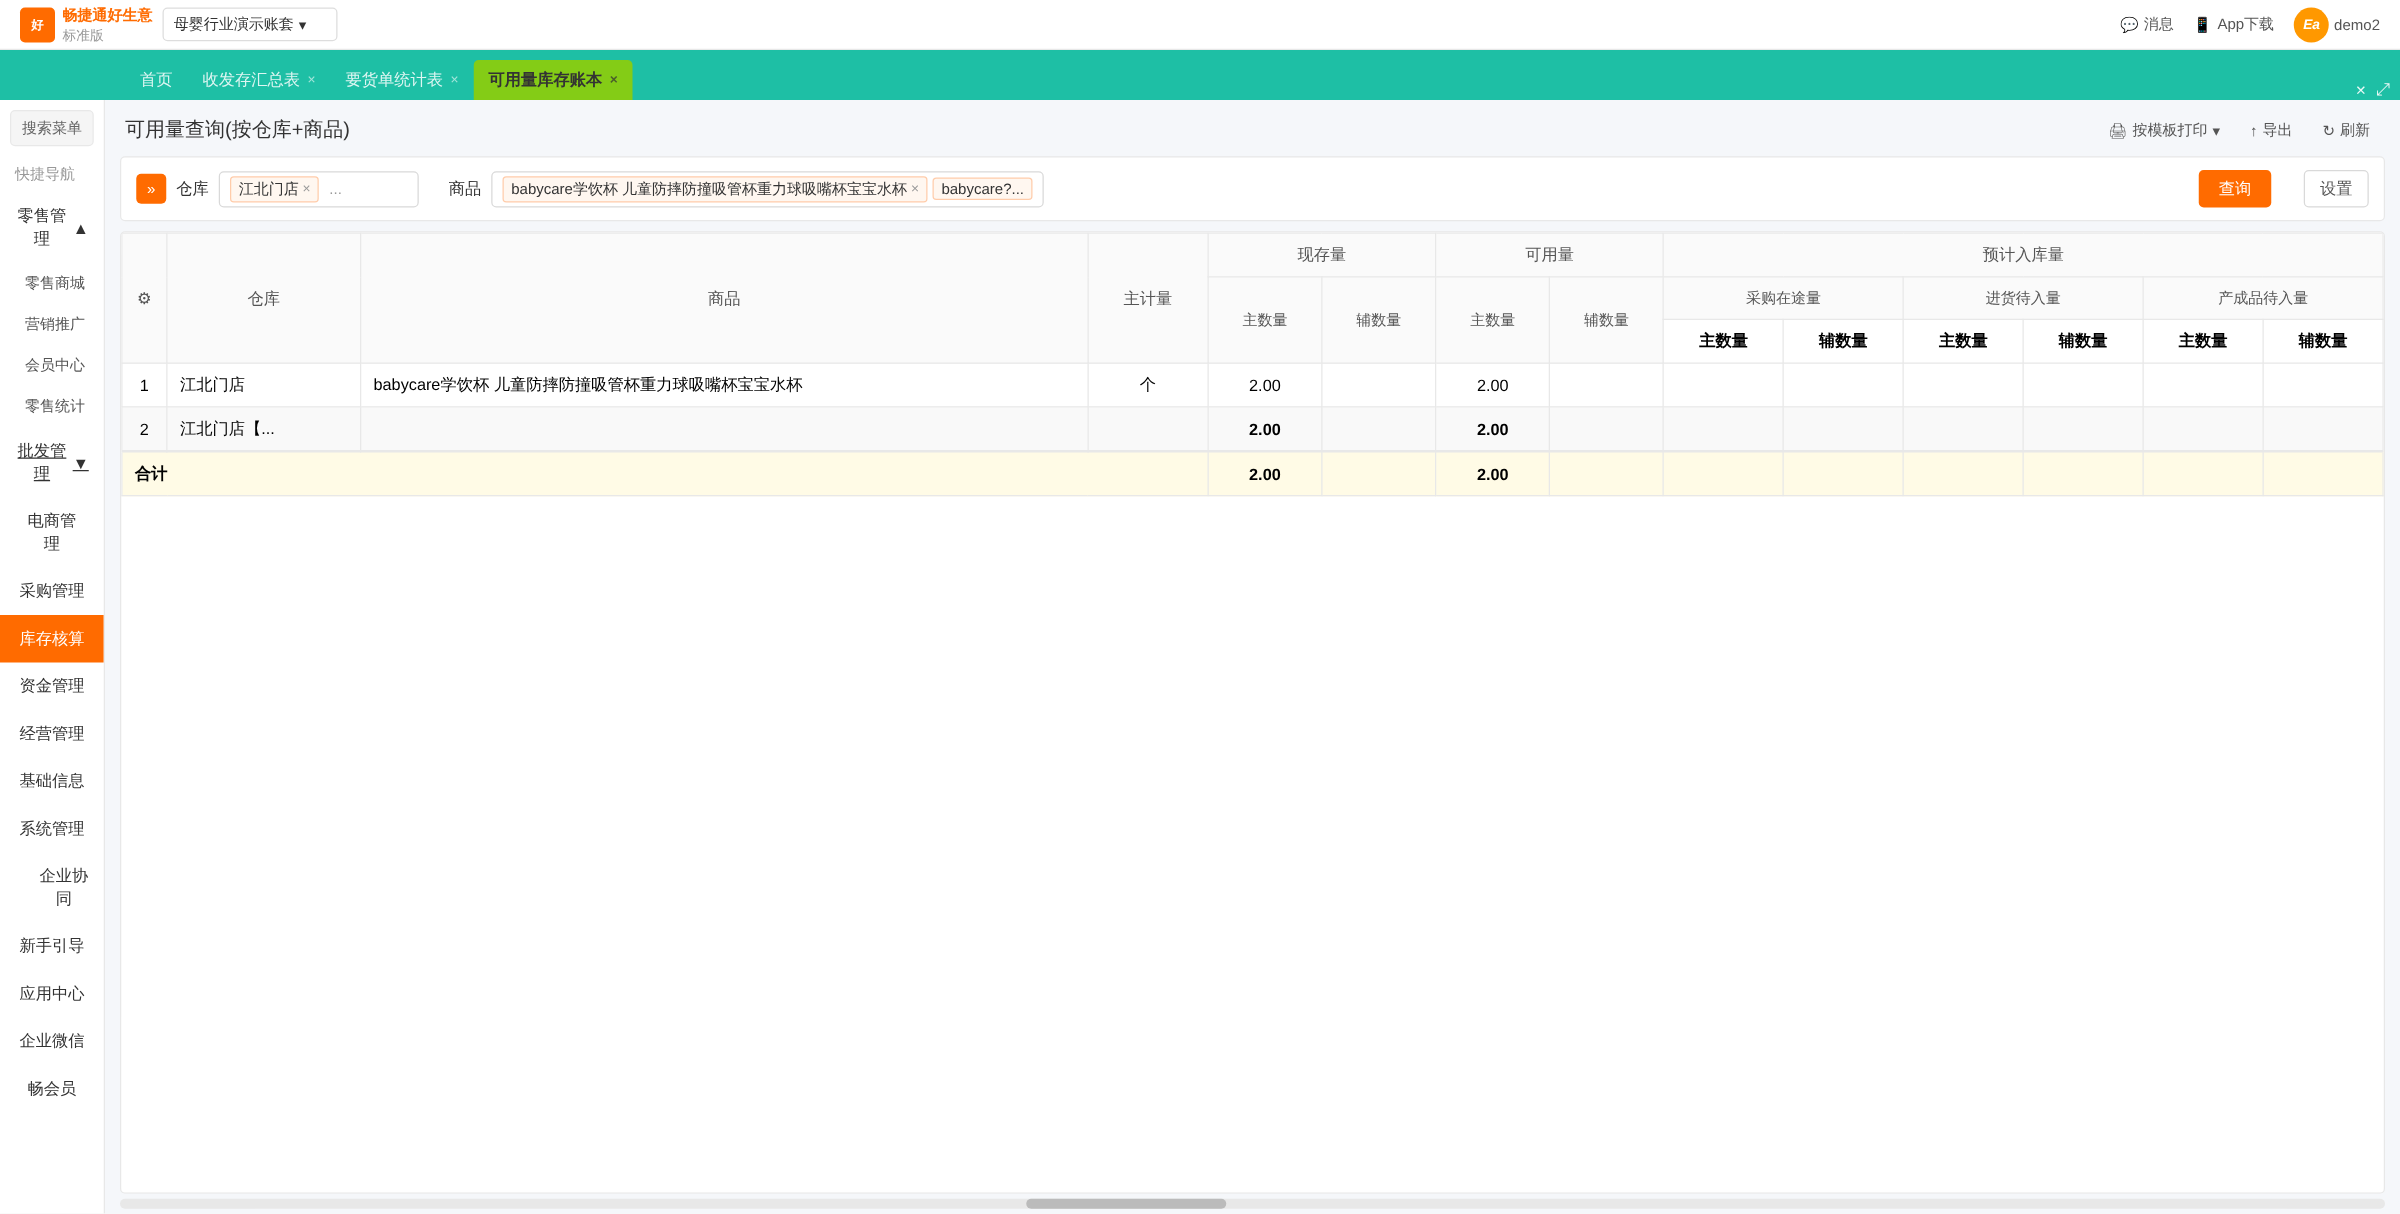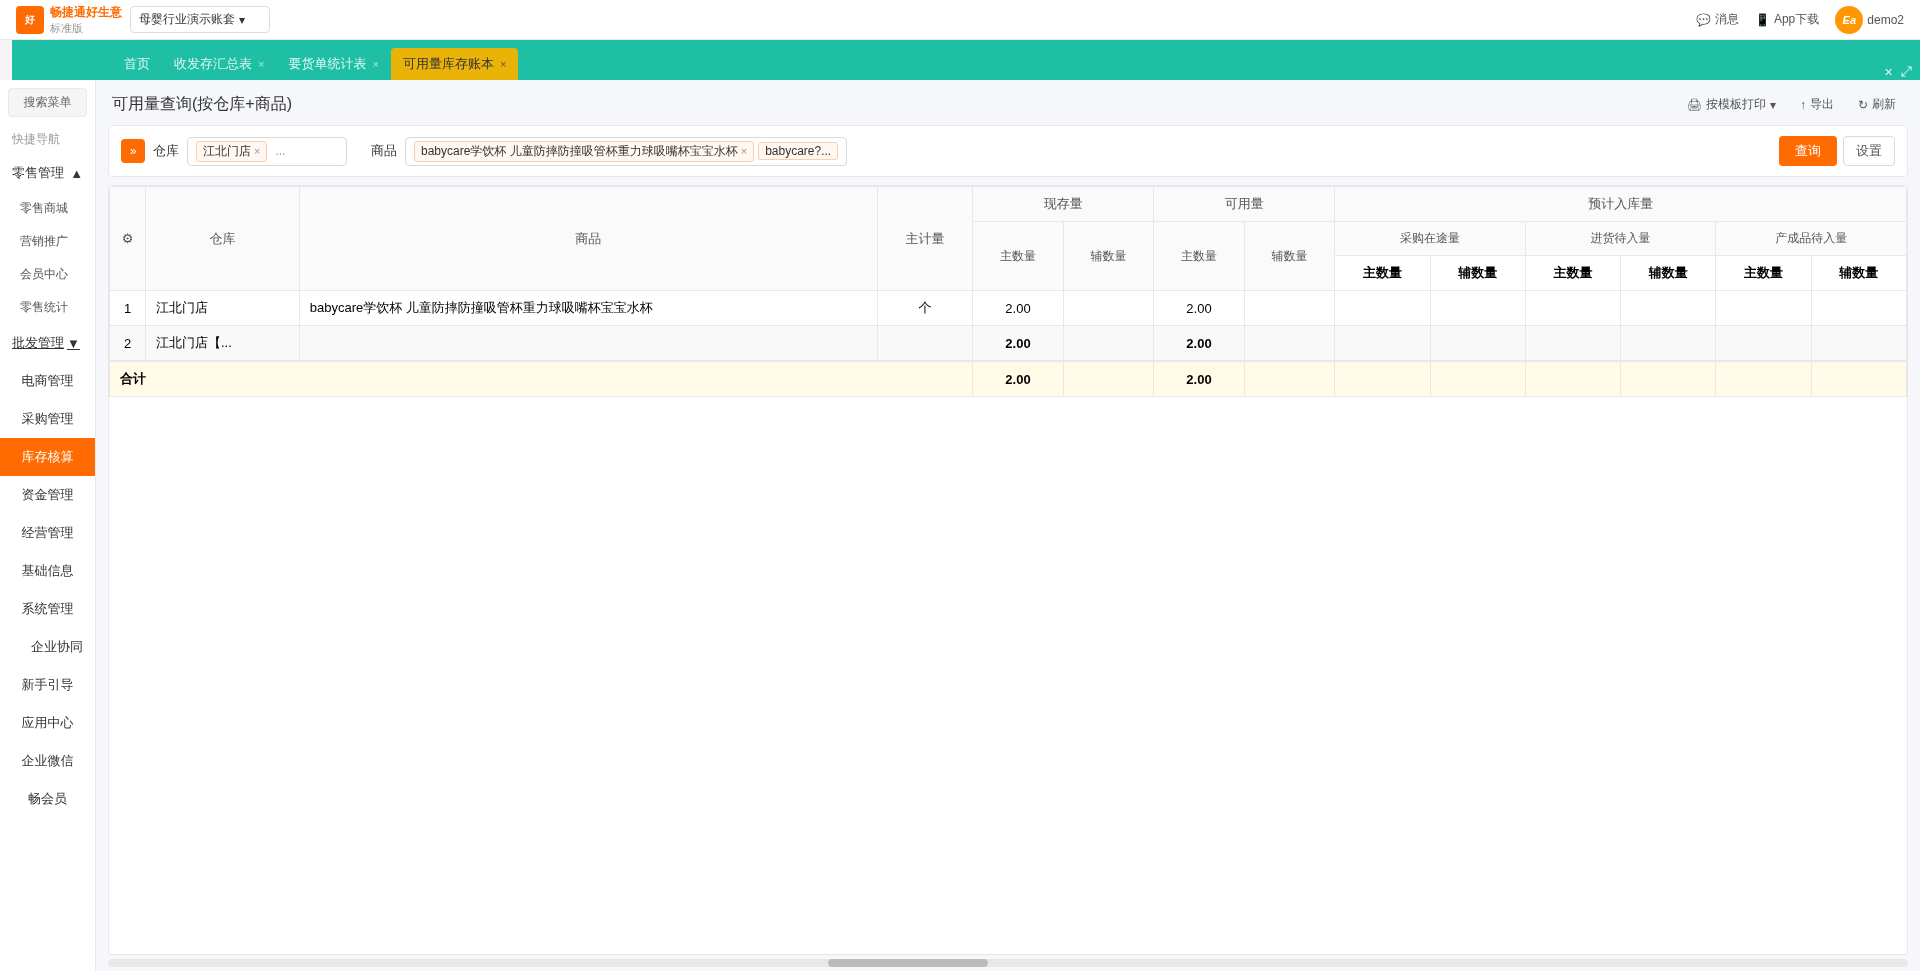--- a/index.html
+++ b/index.html
@@ -9,32 +9,32 @@
     .top-bar { height: 40px; background: #fff; border-bottom: 1px solid #e8e8e8; display: flex; align-items: center; justify-content: space-between; padding: 0 16px; flex-shrink: 0; }
     .top-bar-left { display: flex; align-items: center; gap: 8px; }
     .logo-area { display: flex; align-items: center; gap: 6px; }
     .logo-icon { width: 28px; height: 28px; background: #ff6b00; border-radius: 4px; display: flex; align-items: center; justify-content: center; color: white; font-size: 10px; font-weight: bold; }
     .tenant-select { display: flex; align-items: center; gap: 4px; padding: 4px 8px; border: 1px solid #ddd; border-radius: 4px; cursor: pointer; font-size: 12px; color: #333; background: #fff; min-width: 140px; }
     .top-bar-right { display: flex; align-items: center; gap: 16px; }
     .top-right-item { display: flex; align-items: center; gap: 4px; font-size: 12px; color: #555; cursor: pointer; }
     .avatar { width: 28px; height: 28px; border-radius: 50%; background: #ff9800; display: flex; align-items: center; justify-content: center; color: white; font-size: 11px; overflow: hidden; font-style: italic; }
 
     
-    .tab-bar { height: 40px; background: #1ebfa5; display: flex; align-items: flex-end; padding: 0 0 0 100px; flex-shrink: 0; margin-left: 12px; }
+    .tab-bar { height: 40px; background: #1ebfa5; display: flex; align-items: flex-end; padding: 0 0 0 100px; flex-shrink: 0; }
     .tab { height: 32px; display: flex; align-items: center; padding: 0 12px; font-size: 13px; color: rgba(255,255,255,0.85); cursor: pointer; border-radius: 4px 4px 0 0; gap: 6px; white-space: nowrap; }
-    .tab.active { background: #eab308; color: #333; font-weight: 400; }
+    .tab.active { background: #84cc16; color: #333; font-weight: 700; }
     .tab-close { font-size: 11px; opacity: 0.7; }
     .tab-bar-right { margin-left: auto; display: flex; align-items: center; padding-right: 8px; gap: 8px; }
     .tab-bar-btn { color: rgba(255,255,255,0.9); cursor: pointer; font-size: 14px; }
 
     
     .main-layout { display: flex; flex: 1; overflow: hidden; }
 
     
-    .sidebar { width: 96px; background: #fff; border-right: 1px solid #e8e8e8; display: flex; flex-direction: column; flex-shrink: 0; overflow-y: auto; }
+    .sidebar { width: 84px; background: #fff; border-right: 1px solid #e8e8e8; display: flex; flex-direction: column; flex-shrink: 0; overflow-y: auto; }
     .sidebar-search-btn { width: 100%; padding: 5px 4px; background: #f5f5f5; border: 1px solid #e8e8e8; border-radius: 4px; font-size: 12px; color: #666; cursor: pointer; text-align: center; }
     .sidebar-item { display: flex; align-items: center; justify-content: center; padding: 10px 8px; cursor: pointer; font-size: 13px; color: #333; text-align: center; flex-direction: column; gap: 3px; }
     .sidebar-item.active { background: #ff6b00; color: #fff; }
     .sidebar-sub-item { padding: 8px 12px 8px 20px; font-size: 12px; color: #555; cursor: pointer; display: block; }
 
     
     .content { flex: 1; display: flex; flex-direction: column; overflow: hidden; background: #f5f7fa; }
 
     
     .page-header { padding: 12px 16px 8px; display: flex; align-items: center; justify-content: space-between; background: #f5f7fa; flex-shrink: 0; }
@@ -46,21 +46,21 @@
     .filter-section { background: #fff; margin: 0 12px 8px; padding: 10px 12px; border-radius: 4px; border: 1px solid #e8e8e8; display: flex; align-items: center; gap: 8px; flex-shrink: 0; }
     .filter-expand-btn { width: 24px; height: 24px; background: #ff6b00; border-radius: 4px; display: flex; align-items: center; justify-content: center; color: white; cursor: pointer; font-size: 12px; flex-shrink: 0; }
     .filter-row { display: flex; align-items: center; gap: 8px; flex: 1; }
     .filter-label { font-size: 13px; color: #333; white-space: nowrap; }
     .filter-tag-input { display: flex; align-items: center; flex-wrap: wrap; gap: 4px; border: 1px solid #d9d9d9; border-radius: 4px; padding: 3px 8px; min-width: 160px; min-height: 28px; background: #fff; }
     .filter-tag { background: #fff7f0; border: 1px solid #ffccaa; border-radius: 3px; padding: 1px 6px; font-size: 12px; color: #333; display: flex; align-items: center; gap: 3px; }
     .filter-tag-close { color: #999; cursor: pointer; font-size: 11px; }
     .filter-more-btn { color: #999; cursor: pointer; font-size: 12px; padding: 0 4px; }
     .filter-actions { display: flex; gap: 6px; margin-left: auto; }
     .btn-primary { background: #ff6b00; color: white; border: none; border-radius: 4px; padding: 5px 16px; font-size: 13px; cursor: pointer; }
-    .btn-secondary { background: #fff; color: #555; border: 1px solid #d9d9d9; border-radius: 4px; padding: 5px 12px; font-size: 13px; cursor: pointer; }
+    .btn-secondary { background: #fff; color: #555; border: 1px solid #d9d9d9; border-radius: 4px; padding: 5px 12px; font-size: 13px; cursor: pointer; margin-left: 20px; }
 
     
     .table-container { flex: 1; overflow: auto; margin: 0 12px; background: #fff; border: 1px solid #e8e8e8; border-radius: 4px; }
 
     
     .data-table { width: 100%; border-collapse: collapse; font-size: 13px; }
     .data-table th, .data-table td { border: 1px solid #e8e8e8; padding: 8px 10px; text-align: center; white-space: nowrap; }
     .data-table thead tr:first-child th { background: #fafafa; color: #555; font-weight: 500; }
     .data-table thead tr:nth-child(2) th { background: #fafafa; color: #555; font-weight: 400; font-size: 12px; }
     .data-table td.left { text-align: left; }

